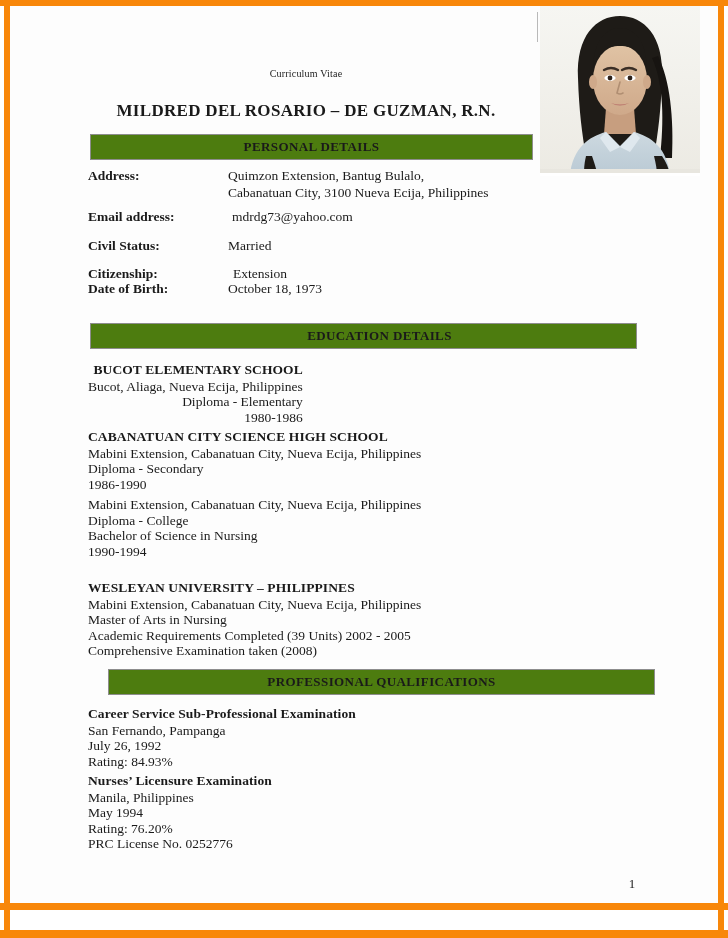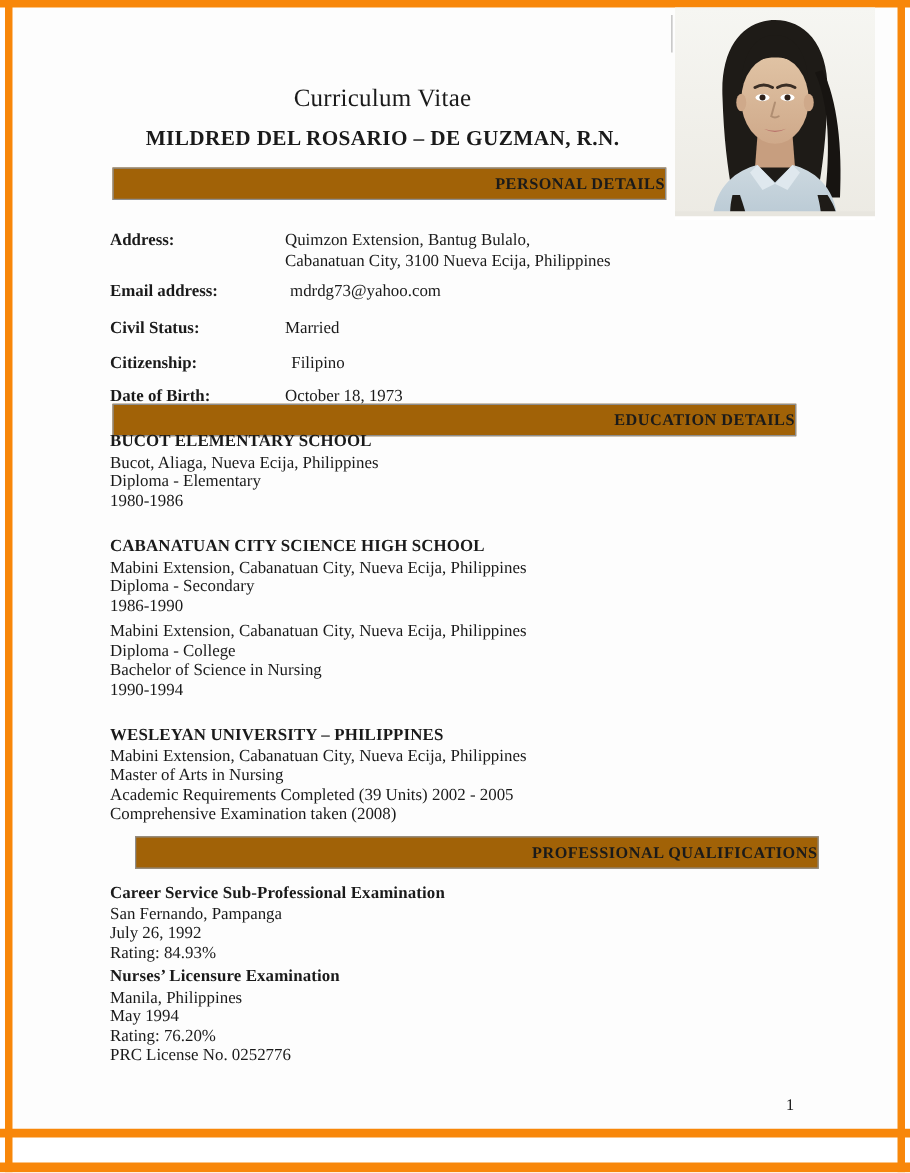--- a/index.html
+++ b/index.html
@@ -37,56 +37,55 @@
     height: 897px;
     background: #fdfdfd;
   }
 
   
   .cv-label {
     position: absolute;
     left: 0; top: 68px;
     width: 612px;
     text-align: center;
-    font-size: 20px;
+    font-size: 10px;
     letter-spacing: 0.2px;
   }
   .cv-name {
     position: absolute;
     left: 0; top: 101px;
     width: 612px;
     text-align: center;
     font-size: 17px;
     font-weight: bold;
     letter-spacing: 0.3px;
   }
 
   .section-box {
     position: absolute;
     border: 1px solid #8d8d8d;
-    background: #a16207;
+    background: #4d7c0f;
     box-sizing: border-box;
-    text-align: right;
+    text-align: center;
     font-weight: bold;
     font-size: 13px;
     letter-spacing: 0.4px;
     line-height: 24px;
     height: 26px;
   }
   #box-personal   { left: 90px; top: 134px; width: 443px; }
   #box-education  { left: 90px; top: 323px; width: 547px; padding-left: 32px; }
   #box-prof       { left: 90px; top: 669px; width: 547px; margin-left: 18px; }
 
   
   .pd-row {
     position: absolute;
     left: 88px;
     font-size: 13.5px;
     line-height: 17px;
-    margin-top: 16px;
   }
   .pd-label {
     display: inline-block;
     width: 140px;
     font-weight: bold;
     vertical-align: top;
   }
   .pd-value {
     display: inline-block;
     vertical-align: top;
@@ -218,30 +217,30 @@
 
   <div class="pd-row" style="top:208px;">
     <span class="pd-label">Email address:</span><span class="pd-value" style="padding-left:4px;">mdrdg73@yahoo.com</span>
   </div>
 
   <div class="pd-row" style="top:237px;">
     <span class="pd-label">Civil Status:</span><span class="pd-value">Married</span>
   </div>
 
   <div class="pd-row" style="top:265px;">
-    <span class="pd-label">Citizenship:</span><span class="pd-value" style="padding-left:5px;">Filipino</span>
-  </div>
-
-  <div class="pd-row" style="top:292px;">
+    <span class="pd-label">Citizenship:</span><span class="pd-value" style="padding-left:5px;">Extension</span>
+  </div>
+
+  <div class="pd-row" style="top:280px;">
     <span class="pd-label">Date of Birth:</span><span class="pd-value">October 18, 1973</span>
   </div>
 
   <div class="section-box" id="box-education">EDUCATION DETAILS</div>
 
-  <div class="entry" style="top:345px;">
+  <div class="entry" style="top:362px;text-align:right;">
     <span class="head">BUCOT ELEMENTARY SCHOOL</span>
     <span class="line">Bucot, Aliaga, Nueva Ecija, Philippines</span>
     <span class="line">Diploma - Elementary</span>
     <span class="line">1980-1986</span>
   </div>
 
   <div class="entry" style="top:429px;">
     <span class="head">CABANATUAN CITY SCIENCE HIGH SCHOOL</span>
     <span class="line">Mabini Extension, Cabanatuan City, Nueva Ecija, Philippines</span>
     <span class="line">Diploma - Secondary</span>

